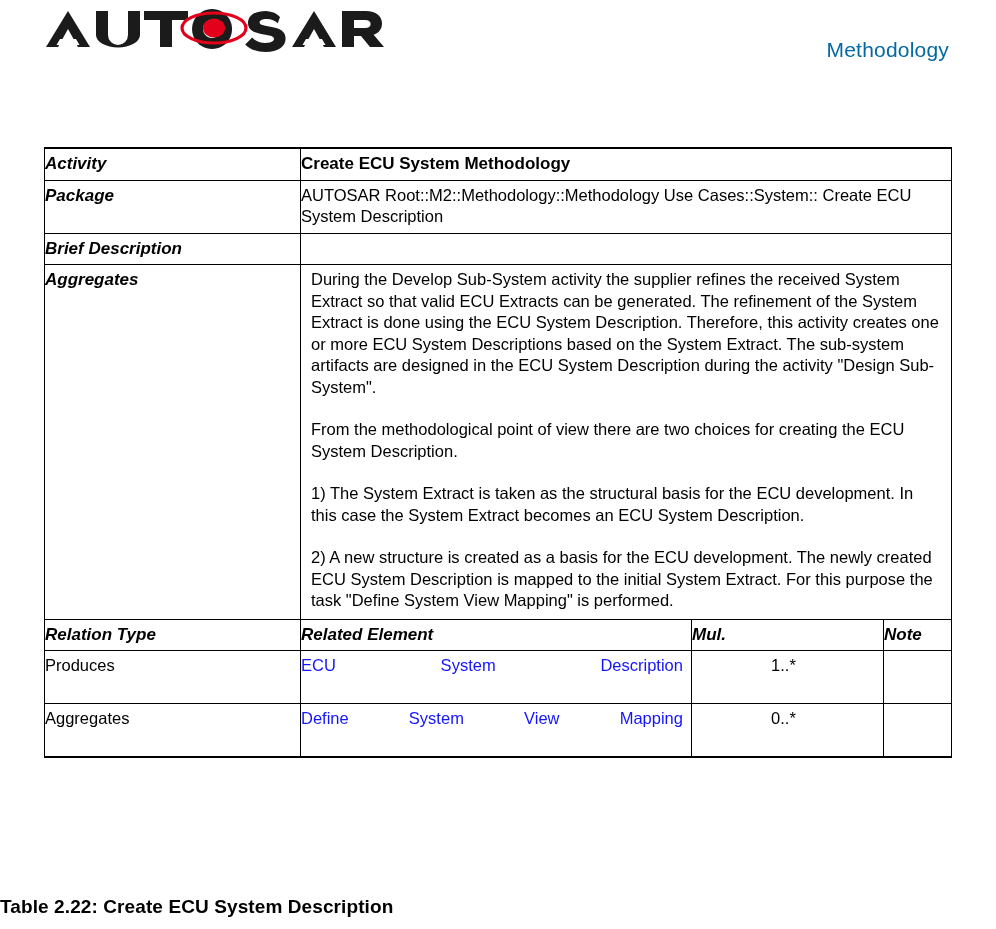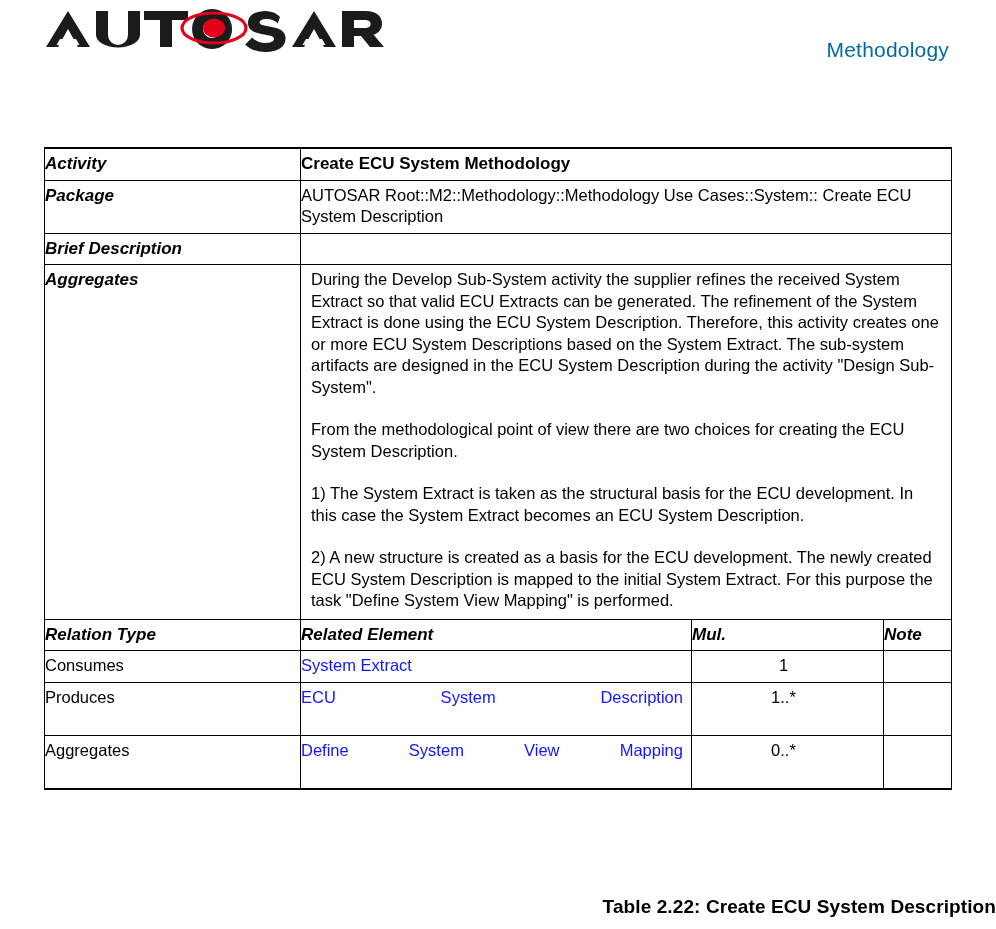--- a/index.html
+++ b/index.html
@@ -102,21 +102,21 @@
   }
 
   .plain { font-size: 16.5px; }
 
   
   .caption {
     position: absolute;
     top: 896px;
     left: 0;
     width: 996px;
-    text-align: right;
+    text-align: left;
     font-weight: bold;
     font-size: 19px;
     letter-spacing: 0.1px;
   }
 </style>
 </head>
 <body>
 
 <div class="page-header">
 
@@ -186,28 +186,20 @@
         </td>
       </tr>
 
       <tr>
         <td class="hdr-ital">Relation Type</td>
         <td class="hdr-ital" style="border-right:none;">Related Element</td>
         <td class="hdr-ital">Mul.</td>
         <td class="hdr-ital">Note</td>
       </tr>
 
-      <tr class="sep-top">
-        <td class="plain">Consumes</td>
-        <td style="border-right:none;">
-          <span class="link">System Extract</span>
-        </td>
-        <td class="plain mul">1</td>
-        <td class="plain"></td>
-      </tr>
 
       <tr>
         <td class="plain">Produces</td>
         <td style="border-right:none;">
           <span class="link two-line">ECU System Description</span>
         </td>
         <td class="plain mul">1..*</td>
         <td class="plain"></td>
       </tr>
 

